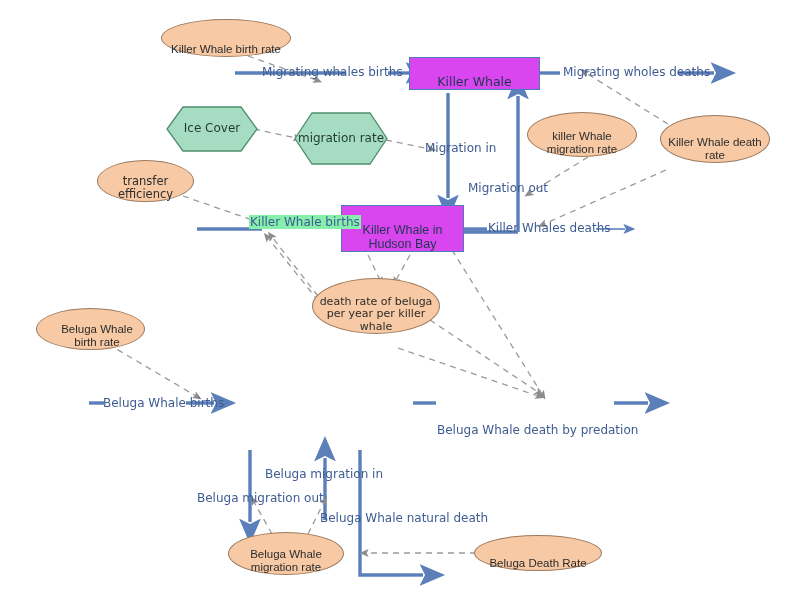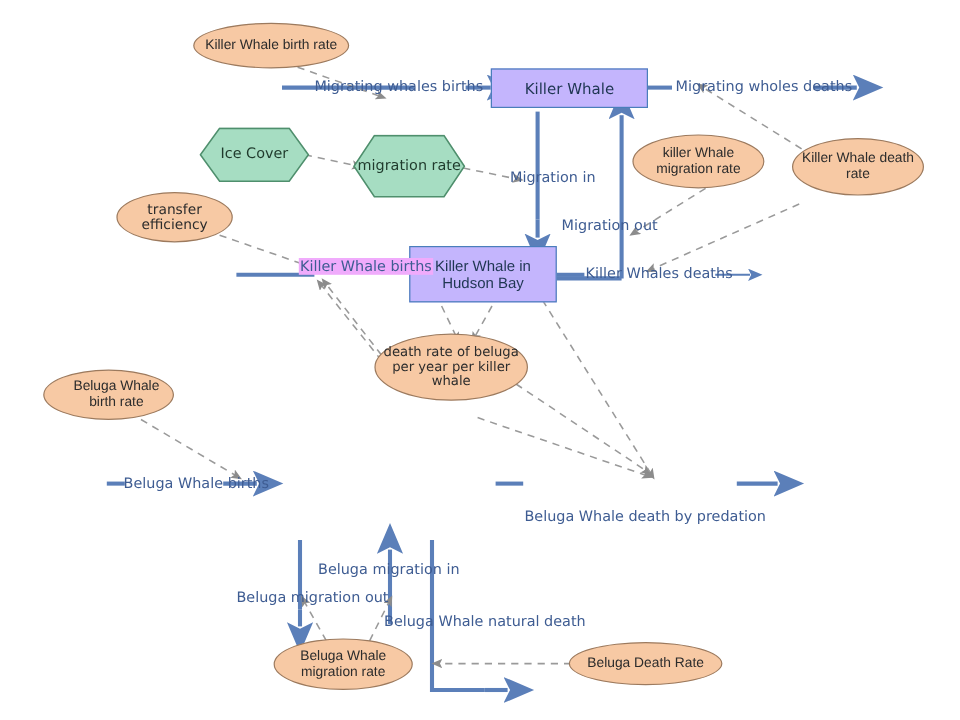--- a/index.html
+++ b/index.html
@@ -21,35 +21,35 @@
     top: 0;
     width: 800px;
     height: 600px;
   }
 
   
   .node {
     position: absolute;
     box-sizing: border-box;
     display: flex;
-    align-items: center;
+    align-items: flex-end;
     justify-content: center;
     text-align: center;
     line-height: 1.12;
     white-space: nowrap;
   }
 
   
   .stock {
-    background: #c4b5fd;
+    background: #d946ef;
     border: 1px solid #4a7ebb;
     color: #1f3652;
     font-size: 12.5px;
     white-space: normal;
-    padding: 12px 3px;
+    padding: 0 3px;
     z-index: 4;
   }
 
   
   .aux {
     background: #f7c9a4;
     border: 1px solid #9c7a5e;
     border-radius: 50%;
     color: #2c2c2c;
     font-size: 11.5px;
@@ -77,21 +77,21 @@
   
   .flowlabel {
     position: absolute;
     font-family: "DejaVu Sans", sans-serif;
     font-size: 12px;
     color: #3e5c92;
     white-space: nowrap;
     z-index: 6;
   }
   .flowlabel.boxed {
-    background: #f0abfc;
+    background: #86efac;
     padding: 0 1px;
   }
 
   .handwrite {
     font-family: "DejaVu Sans", sans-serif;
   }
 </style>
 </head>
 <body>
 

